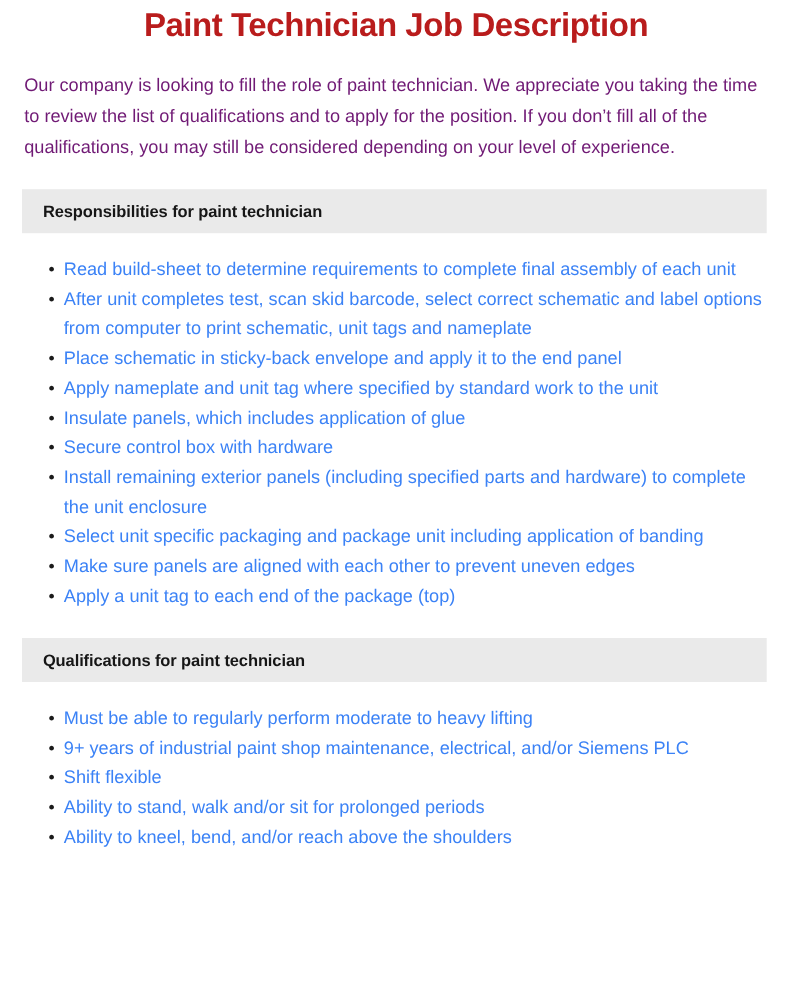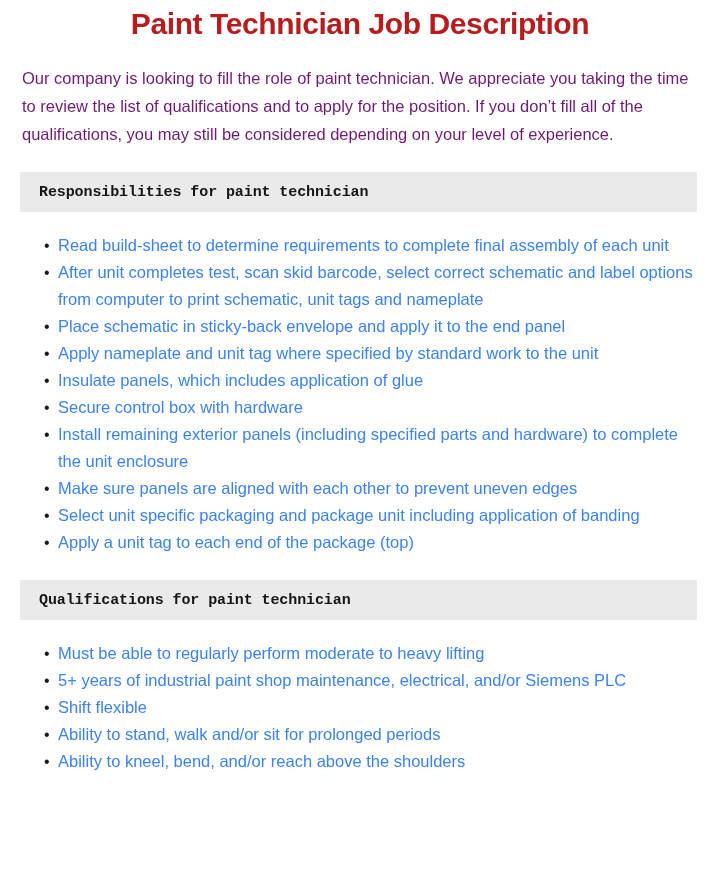--- a/index.html
+++ b/index.html
@@ -47,21 +47,20 @@
     padding: 0 0 0 19px;
     height: 40px;
     display: flex;
     align-items: center;
   }
   .section-header-text {
     font-size: 15px;
     font-weight: bold;
     color: #161616;
     letter-spacing: -0.1px;
-    font-family: Liberation Mono, monospace;
   }
   ul.bullets {
     list-style: none;
     margin: 0;
     padding: 20px 22px 0 45px;
   }
   ul.bullets li {
     position: relative;
     font-size: 16.5px;
     line-height: 27px;
@@ -96,32 +95,32 @@
       <span class="section-header-text">Responsibilities for paint technician</span>
     </div>
     <ul class="bullets">
       <li>Read build-sheet to determine requirements to complete final assembly of each unit</li>
       <li>After unit completes test, scan skid barcode, select correct schematic and label options from computer to print schematic, unit tags and nameplate</li>
       <li>Place schematic in sticky-back envelope and apply it to the end panel</li>
       <li>Apply nameplate and unit tag where specified by standard work to the unit</li>
       <li>Insulate panels, which includes application of glue</li>
       <li>Secure control box with hardware</li>
       <li>Install remaining exterior panels (including specified parts and hardware) to complete the unit enclosure</li>
+      <li>Select unit specific packaging and package unit including application of banding</li>
       <li>Make sure panels are aligned with each other to prevent uneven edges</li>
-      <li>Select unit specific packaging and package unit including application of banding</li>
       <li>Apply a unit tag to each end of the package (top)</li>
     </ul>
   </div>
 
   <div class="section">
     <div class="section-header">
       <span class="section-header-text">Qualifications for paint technician</span>
     </div>
     <ul class="bullets qual-list">
       <li>Must be able to regularly perform moderate to heavy lifting</li>
-      <li>5+ years of industrial paint shop maintenance, electrical, and/or Siemens PLC</li>
+      <li>9+ years of industrial paint shop maintenance, electrical, and/or Siemens PLC</li>
       <li>Shift flexible</li>
       <li>Ability to stand, walk and/or sit for prolonged periods</li>
       <li>Ability to kneel, bend, and/or reach above the shoulders</li>
     </ul>
   </div>
 
 </div>
 
 </body></html>

